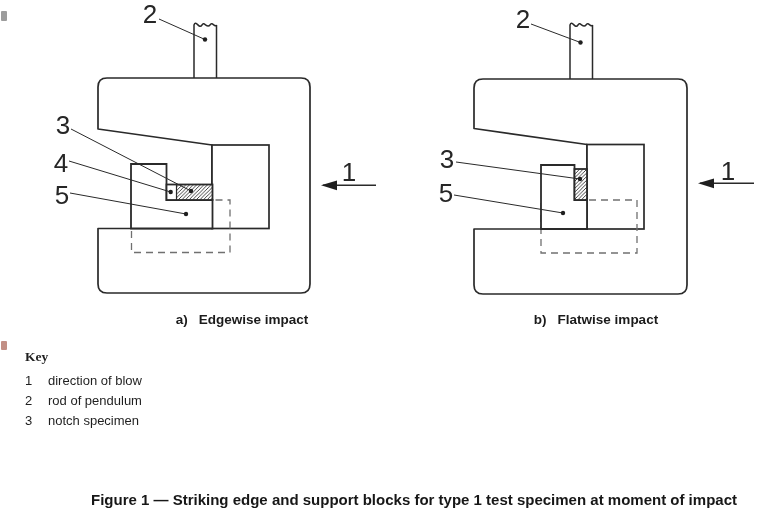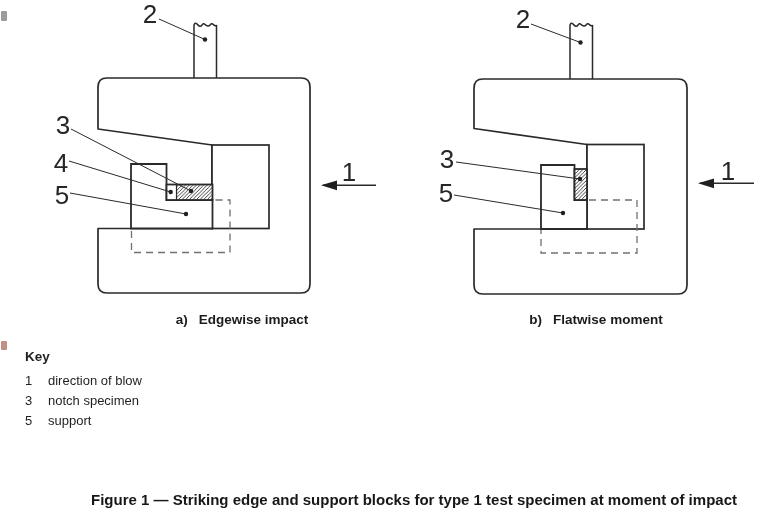--- a/index.html
+++ b/index.html
@@ -11,21 +11,21 @@
   .num-label{
     position:absolute;font-size:26px;line-height:26px;color:#262626;
     transform:translate(-50%,-50%);letter-spacing:0;
   }
   .sub-caption{
     position:absolute;top:312px;font-size:13.5px;font-weight:bold;color:#1b1b1b;
     transform:translateX(-50%);white-space:nowrap;
   }
   .cap-gap{display:inline-block;width:11px;}
   #key-block{position:absolute;left:25px;top:349px;}
-  #key-title{font-size:13.5px;font-weight:bold;height:21px;margin-bottom:3px;}
+  #key-title{font-size:13.5px;font-weight:bold;height:21px;margin-bottom:3px;font-family:Liberation Serif, serif;}
   .key-row{font-size:13px;height:20px;}
   .key-num{display:inline-block;width:23px;}
   #figure-caption{
     position:absolute;left:0;top:491px;width:768px;text-align:center;
     padding-left:60px;box-sizing:border-box;
     font-size:15px;font-weight:bold;color:#171717;white-space:nowrap;
   }
   .margin-mark{position:absolute;border-radius:1px;}
   #margin-mark-top{left:1px;top:11px;width:6px;height:10px;background:#3a3a3a;opacity:.5;}
   #margin-mark-bottom{left:1px;top:341px;width:6px;height:9px;background:#9a4433;opacity:.6;}
@@ -117,33 +117,33 @@
 
   <div class="num-label" style="left:523px;top:19px;">2</div>
   <div class="num-label" style="left:447px;top:159px;">3</div>
   <div class="num-label" style="left:446px;top:193px;">5</div>
   <div class="num-label" style="left:728px;top:171px;">1</div>
 
   <div class="sub-caption" style="left:242px;">
     <span>a)</span><span class="cap-gap"></span><span>Edgewise impact</span>
   </div>
   <div class="sub-caption" style="left:596px;">
-    <span>b)</span><span class="cap-gap"></span><span>Flatwise moment</span>
+    <span>b)</span><span class="cap-gap"></span><span>Flatwise impact</span>
   </div>
 
   <div id="key-block">
     <div id="key-title">Key</div>
     <div class="key-row">
       <span class="key-num">1</span><span>direction of blow</span>
     </div>
     <div class="key-row">
-      <span class="key-num">3</span><span>notch specimen</span>
+      <span class="key-num">2</span><span>rod of pendulum</span>
     </div>
     <div class="key-row">
-      <span class="key-num">5</span><span>support</span>
+      <span class="key-num">3</span><span>notch specimen</span>
     </div>
   </div>
 
   <div id="figure-caption">Figure 1 — Striking edge and support blocks for type 1 test specimen at moment of impact</div>
 
   <div id="margin-mark-top" class="margin-mark"></div>
   <div id="margin-mark-bottom" class="margin-mark"></div>
 </div>
 
 </body></html>

